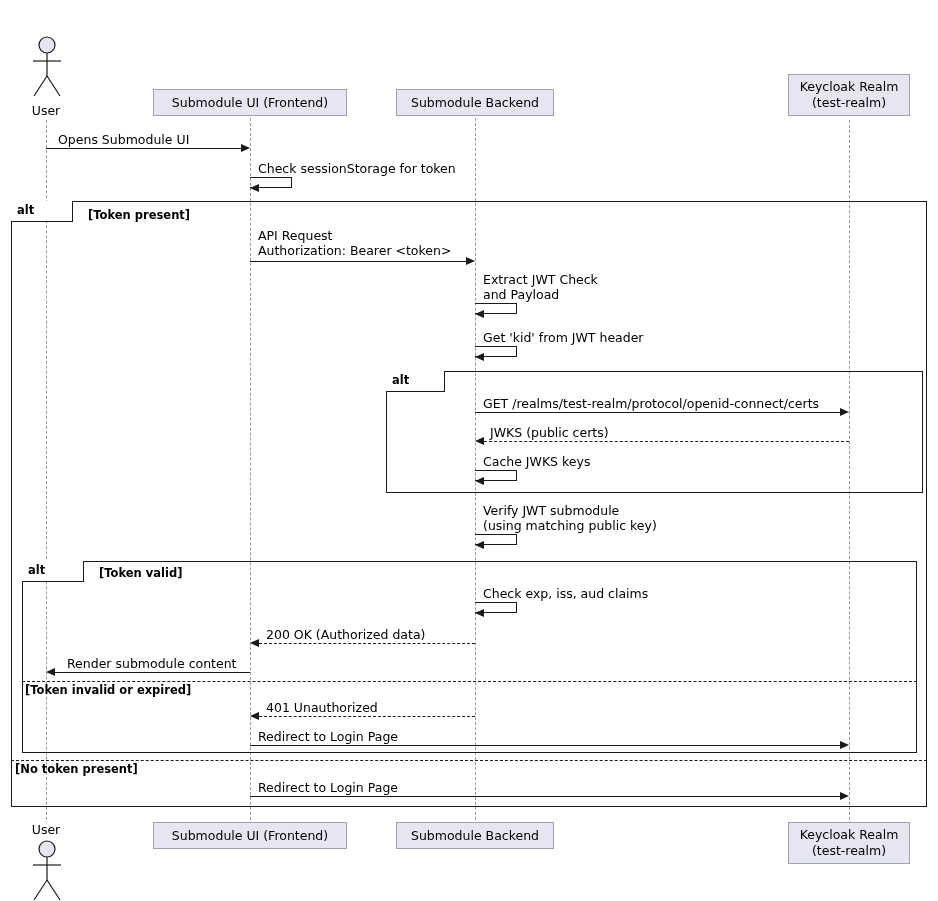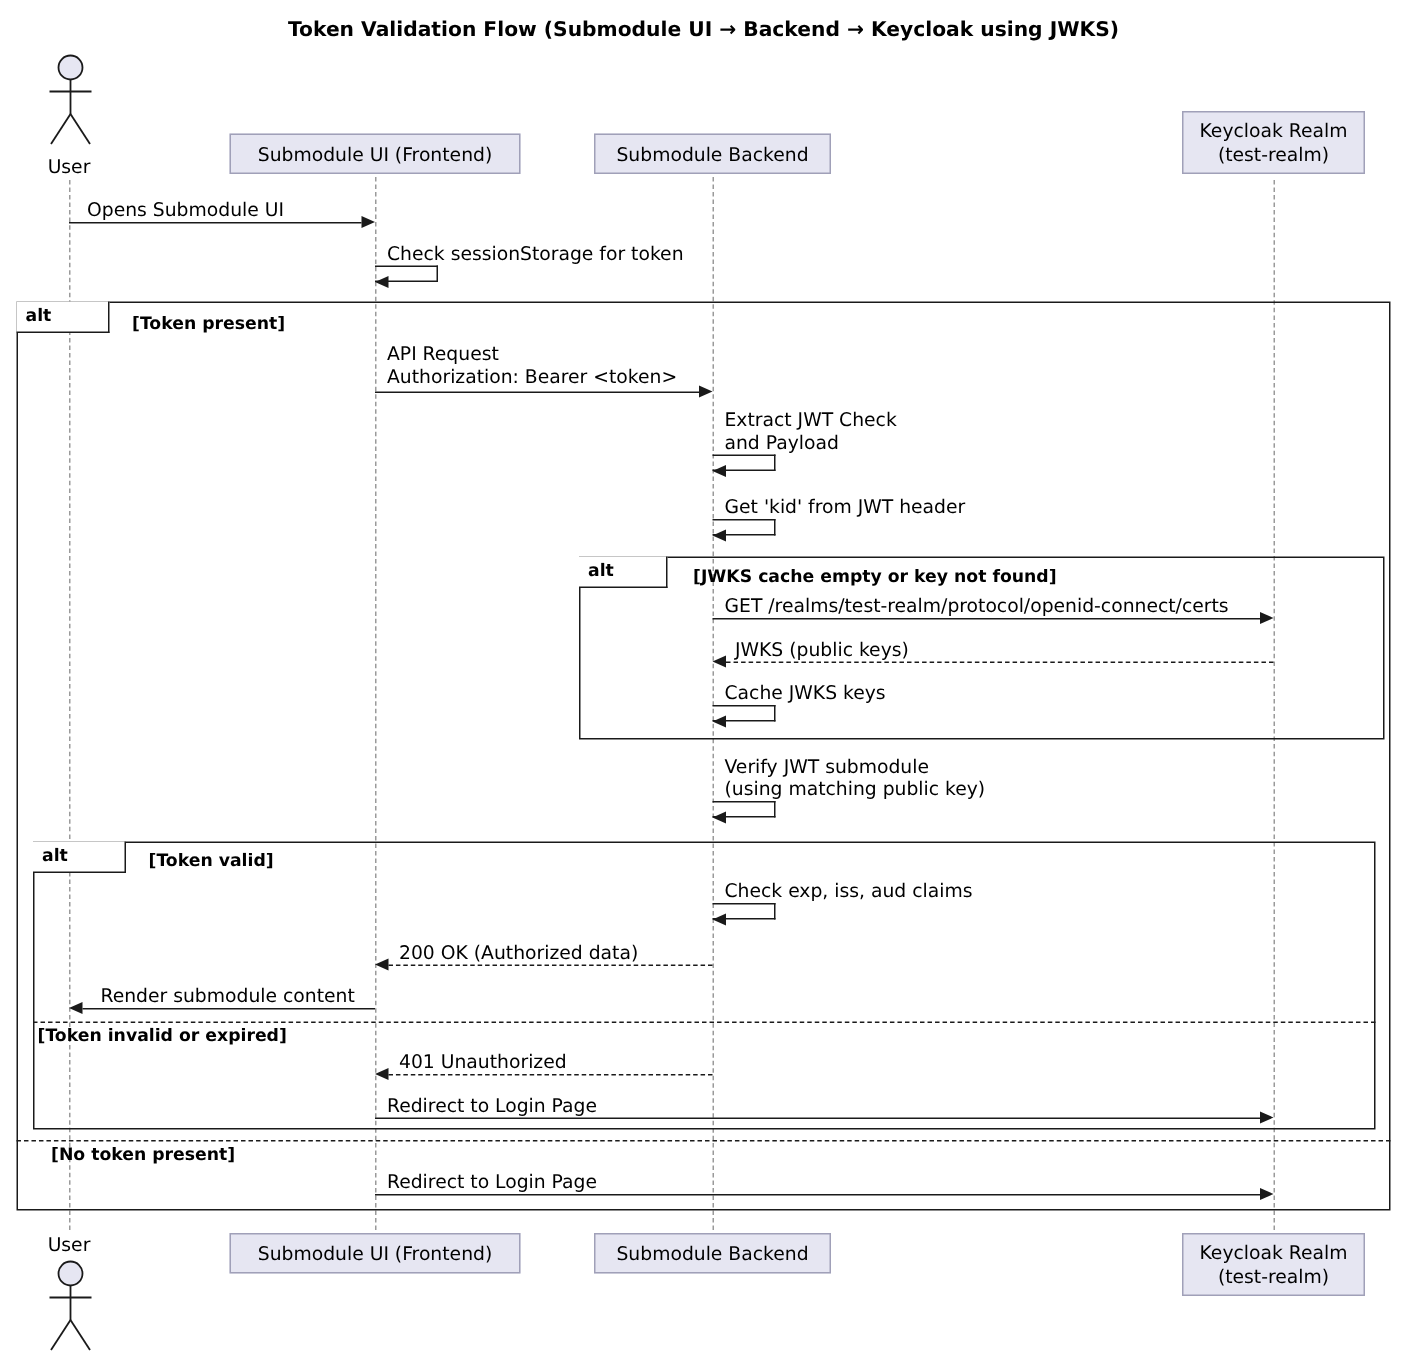--- a/index.html
+++ b/index.html
@@ -133,21 +133,20 @@
     position: absolute;
     height: 0;
     border-top: 1px dashed #1a1a1a;
   }
 </style>
 </head>
 <body>
 
 <div id="canvas">
 
-  <div class="title">Token Validation Flow (Submodule UI → Backend → Keycloak using JWKS)</div>
 
   <div class="lifeline" style="left:46px; top:120px; height:700px;"></div>
   <div class="lifeline" style="left:250px; top:118px; height:702px;"></div>
   <div class="lifeline" style="left:475px; top:118px; height:702px;"></div>
   <div class="lifeline" style="left:849px; top:120px; height:700px;"></div>
 
   <div class="actor" style="left:28px; top:36px;">
     <svg width="40" height="64" viewBox="0 0 40 64">
       <circle cx="19" cy="9" r="8" fill="#e6e6f2" stroke="#1a1a1a" stroke-width="1.2"></circle>
       <line x1="19" y1="17" x2="19" y2="40" stroke="#1a1a1a" stroke-width="1.2"></line>
@@ -196,27 +195,26 @@
   <div class="arrow-head left" style="left:475px; top:310px;"></div>
 
   <div class="msg-label" style="left:483px; top:330px;">Get 'kid' from JWT header</div>
   <div class="self-loop" style="left:475px; top:346px; width:42px; height:11px;"></div>
   <div class="arrow-head left" style="left:475px; top:353px;"></div>
 
   <div class="frame" style="left:386px; top:371px; width:537px; height:122px;"></div>
   <div class="frame-tag" style="left:386px; top:371px; width:59px; height:21px;">
     <span>alt</span>
   </div>
-  <div class="frame-cond" style="left:462px; top:377px;">[JWKS cache empty or key not found]</div>
 
   <div class="msg-label" style="left:483px; top:396px;">GET /realms/test-realm/protocol/openid-connect/certs</div>
   <div class="arrow-line" style="left:475px; top:412px; width:365px;"></div>
   <div class="arrow-head right" style="left:840px; top:408px;"></div>
 
-  <div class="msg-label" style="left:490px; top:425px;">JWKS (public keys)</div>
+  <div class="msg-label" style="left:490px; top:425px;">JWKS (public certs)</div>
   <div class="arrow-line dashed" style="left:484px; top:441px; width:365px;"></div>
   <div class="arrow-head left" style="left:475px; top:437px;"></div>
 
   <div class="msg-label" style="left:483px; top:454px;text-align:center;">Cache JWKS keys</div>
   <div class="self-loop" style="left:475px; top:470px; width:42px; height:11px;"></div>
   <div class="arrow-head left" style="left:475px; top:477px;"></div>
 
   <div class="msg-label" style="left:483px; top:503px;">Verify JWT submodule</div>
   <div class="msg-label" style="left:483px; top:518px;">(using matching public key)</div>
   <div class="self-loop" style="left:475px; top:534px; width:42px; height:11px;"></div>
@@ -245,21 +243,21 @@
 
   <div class="msg-label" style="left:266px; top:700px;">401 Unauthorized</div>
   <div class="arrow-line dashed" style="left:259px; top:716px; width:216px;"></div>
   <div class="arrow-head left" style="left:250px; top:712px;"></div>
 
   <div class="msg-label" style="left:258px; top:729px;">Redirect to Login Page</div>
   <div class="arrow-line" style="left:250px; top:745px; width:590px;"></div>
   <div class="arrow-head right" style="left:840px; top:741px;"></div>
 
   <div class="frame-divider" style="left:11px; top:760px; width:916px;"></div>
-  <div class="frame-cond" style="left:15px; top:762px;margin-left:19px;">[No token present]</div>
+  <div class="frame-cond" style="left:15px; top:762px;">[No token present]</div>
 
   <div class="msg-label" style="left:258px; top:780px;">Redirect to Login Page</div>
   <div class="arrow-line" style="left:250px; top:796px; width:590px;"></div>
   <div class="arrow-head right" style="left:840px; top:792px;"></div>
 
   <div class="actor-label" style="left:16px; top:822px; width:60px;">User</div>
   <div class="actor" style="left:28px; top:840px;">
     <svg width="40" height="64" viewBox="0 0 40 64">
       <circle cx="19" cy="9" r="8" fill="#e6e6f2" stroke="#1a1a1a" stroke-width="1.2"></circle>
       <line x1="19" y1="17" x2="19" y2="40" stroke="#1a1a1a" stroke-width="1.2"></line>

